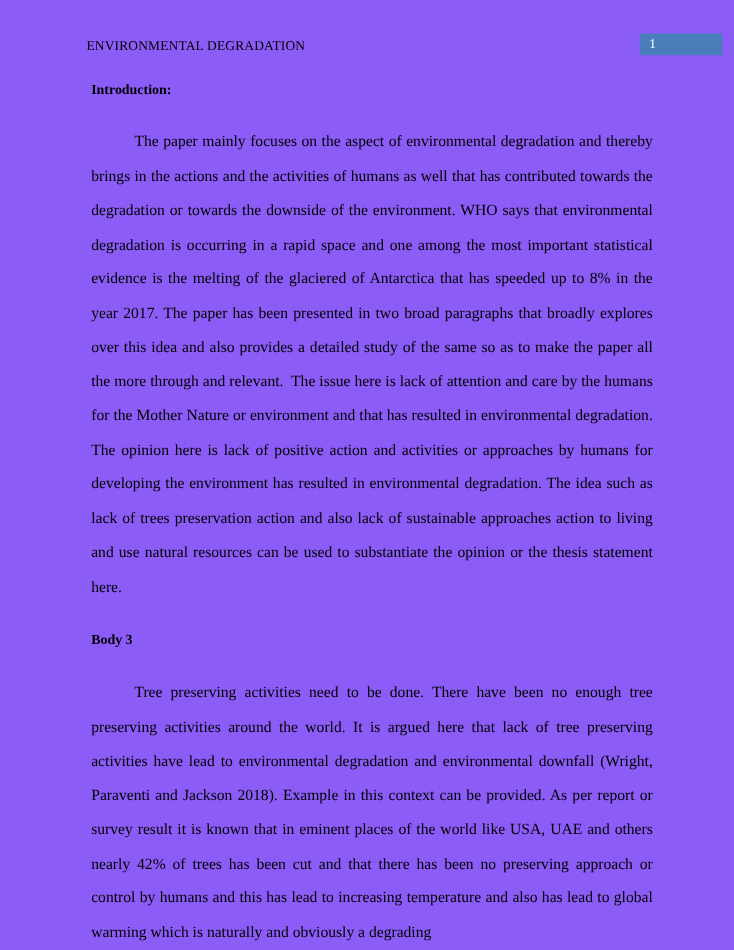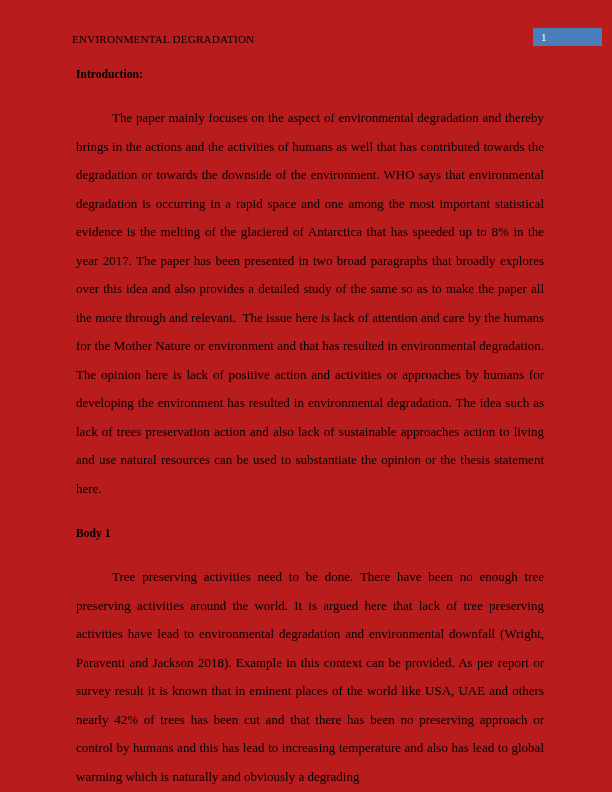--- a/index.html
+++ b/index.html
@@ -8,21 +8,21 @@
     background: #ffffff;
   }
   body {
     font-family: "Liberation Serif", "DejaVu Serif", serif;
     color: #000000;
   }
   .page {
     position: relative;
     width: 612px;
     height: 792px;
-    background: #b91c1c;
+    background: #8b5cf6;
     overflow: hidden;
     box-sizing: border-box;
   }
   
   .header-band {
     position: absolute;
     top: 32px;
     left: 0;
     width: 612px;
     height: 20px;
@@ -93,18 +93,18 @@
     </div>
   </div>
 
   <div class="content">
 
     <div class="heading">Introduction:</div>
     <div class="gap-after-heading"></div>
     <div class="para">The paper mainly focuses on the aspect of environmental degradation and thereby brings in the actions and the activities of humans as well that has contributed towards the degradation or towards the downside of the environment. WHO says that environmental degradation is occurring in a rapid space and one among the most important statistical evidence is the melting of the glaciered of Antarctica that has speeded up to 8% in the year 2017. The paper has been presented in two broad paragraphs that broadly explores over this idea and also provides a detailed study of the same so as to make the paper all the more through and relevant.  The issue here is lack of attention and care by the humans for the Mother Nature or environment and that has resulted in environmental degradation. The opinion here is lack of positive action and activities or approaches by humans for developing the environment has resulted in environmental degradation. The idea such as lack of trees preservation action and also lack of sustainable approaches action to living and use natural resources can be used to substantiate the opinion or the thesis statement here.</div>
 
     <div class="gap-before-heading"></div>
-    <div class="heading">Body 1</div>
+    <div class="heading">Body 3</div>
     <div class="gap-heading-to-para"></div>
     <div class="para">Tree preserving activities need to be done. There have been no enough tree preserving activities around the world. It is argued here that lack of tree preserving activities have lead to environmental degradation and environmental downfall (Wright,  Paraventi and Jackson 2018). Example in this context can be provided. As per report or survey result it is known that in eminent places of the world like USA, UAE and others nearly 42% of trees has been cut and that there has been no preserving approach or control by humans and this has lead to increasing temperature and also has lead to global warming which is naturally and obviously a degrading</div>
 
   </div>
 </div>
 
 </body></html>

